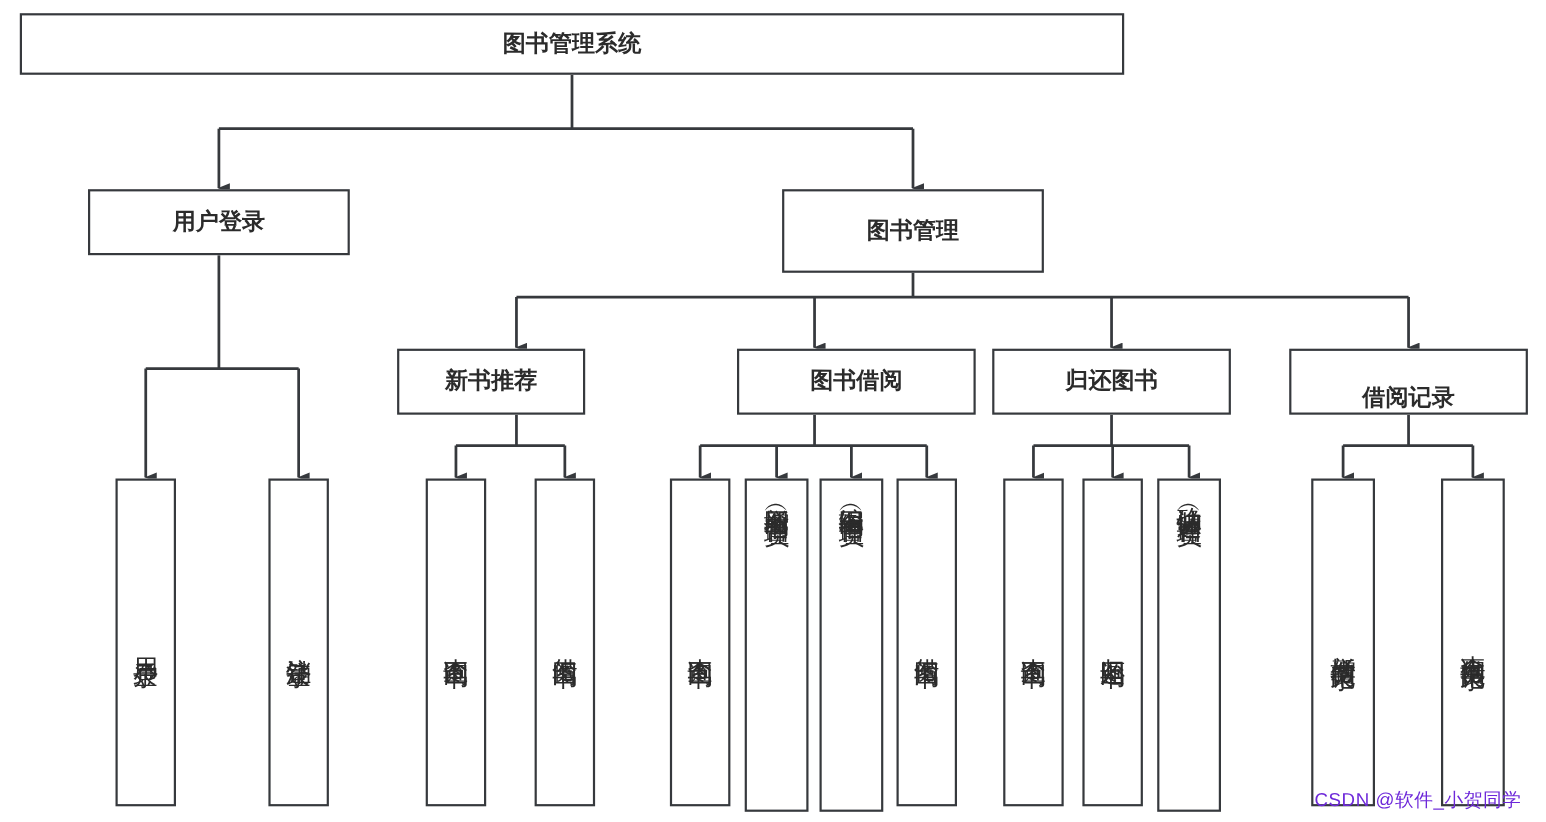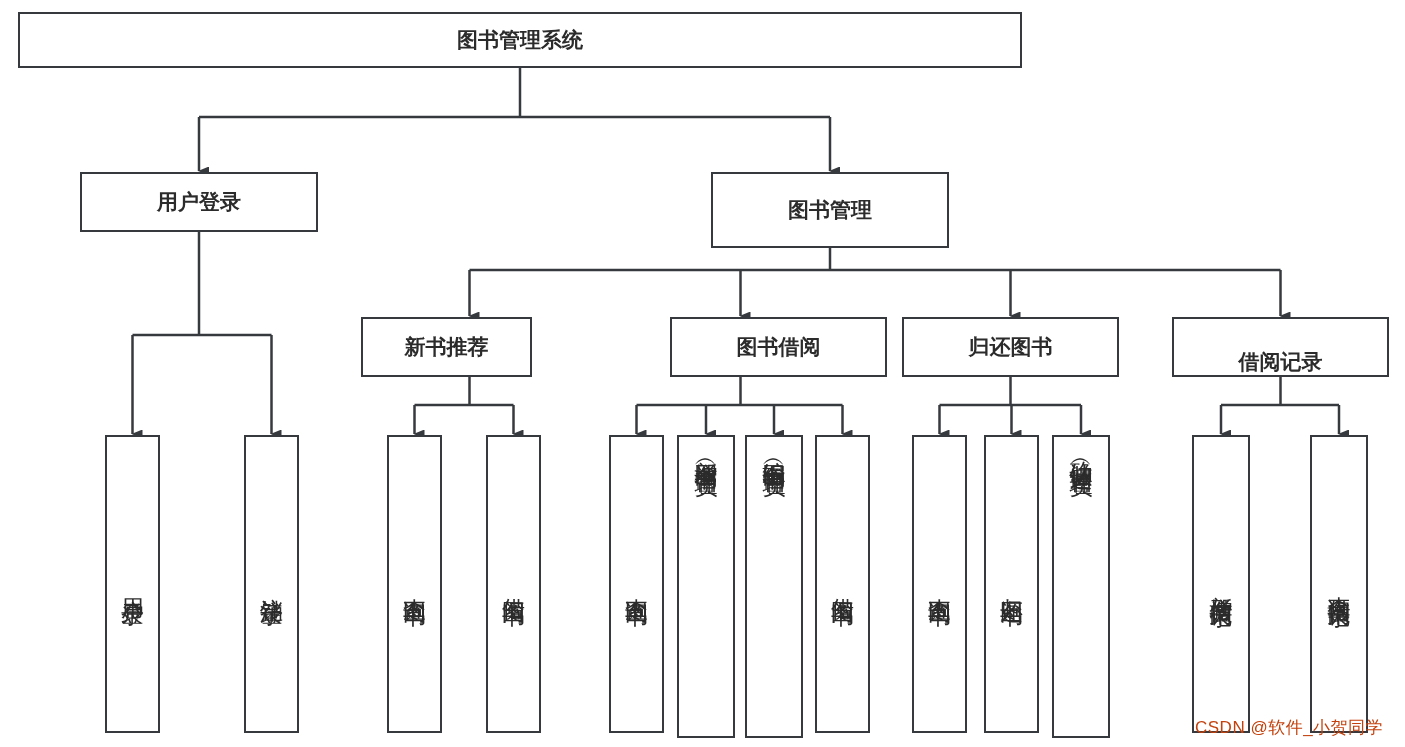--- a/index.html
+++ b/index.html
@@ -59,21 +59,21 @@
     font-size: 23px;
     letter-spacing: 2px;
     line-height: 1;
   }
   .node.vertical.centered {
     align-items: center;
     padding-top: 0;
   }
   .watermark {
     position: absolute;
-    color: #c2410c;
+    color: #6d28d9;
     font-size: 17px;
     white-space: nowrap;
     letter-spacing: 0.5px;
   }
 </style>
 </head>
 <body>
 
 <div id="canvas">
   <svg class="wires" id="wires" viewBox="0 0 1405 747">

